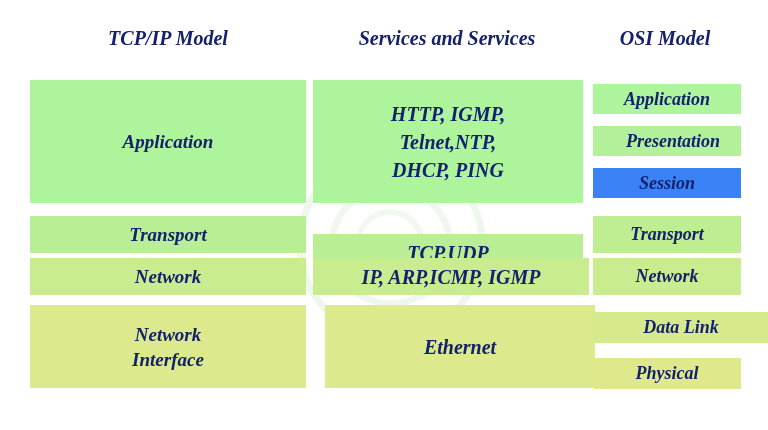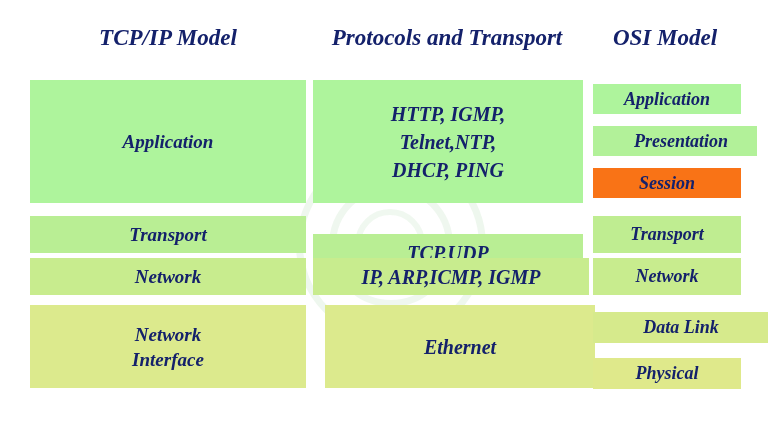--- a/index.html
+++ b/index.html
@@ -53,21 +53,21 @@
     height: 58px;
     border-radius: 50%;
     border: 6px solid rgba(120, 190, 120, 0.11);
   }
 
   .col-header {
     position: absolute;
     color: #14216b;
     font-weight: bold;
     font-style: italic;
-    font-size: 23px;
+    font-size: 20px;
     line-height: 28px;
     white-space: nowrap;
     text-align: center;
     z-index: 3;
   }
 
   .box {
     position: absolute;
     display: flex;
     align-items: center;
@@ -98,21 +98,21 @@
   .hdr-right { left: 589px; width: 152px; top: 24px; }
 </style>
 </head>
 <body>
 
 <div id="diagram">
 
   <div class="watermark"></div>
 
   <div class="col-header hdr-left">TCP/IP Model</div>
-  <div class="col-header hdr-mid">Protocols and Transport</div>
+  <div class="col-header hdr-mid">Services and Services</div>
   <div class="col-header hdr-right">OSI Model</div>
 
   <div class="col-left">
     <div class="box" style="left: 30px; top: 80px; width: 276px; height: 123px; background: rgb(174, 244, 156);">
       <span class="lines">
         <span class="line">Application</span>
       </span>
     </div>
     <div class="box" style="left: 30px; top: 216px; width: 276px; height: 37px; background: rgb(185, 238, 148);">
       <span class="lines">
@@ -156,26 +156,26 @@
       </span>
     </div>
   </div>
 
   <div class="col-right">
     <div class="box" style="left: 593px; top: 84px; width: 148px; height: 30px; background: rgb(174, 244, 156);">
       <span class="lines">
         <span class="line">Application</span>
       </span>
     </div>
-    <div class="box" style="left: 593px; top: 126px; width: 164px; height: 30px; background: rgb(178, 241, 153); padding-left: 12px;">
+    <div class="box" style="left: 593px; top: 126px; width: 148px; height: 30px; background: rgb(178, 241, 153); padding-left: 12px;">
       <span class="lines">
         <span class="line">Presentation</span>
       </span>
     </div>
-    <div class="box" style="left: 593px; top: 168px; width: 148px; height: 30px; background: #f97316;">
+    <div class="box" style="left: 593px; top: 168px; width: 148px; height: 30px; background: #3b82f6;">
       <span class="lines">
         <span class="line">Session</span>
       </span>
     </div>
     <div class="box" style="left: 593px; top: 216px; width: 148px; height: 37px; background: rgb(191, 237, 145);">
       <span class="lines">
         <span class="line">Transport</span>
       </span>
     </div>
     <div class="box" style="left: 593px; top: 258px; width: 148px; height: 37px; background: rgb(200, 236, 142);">

